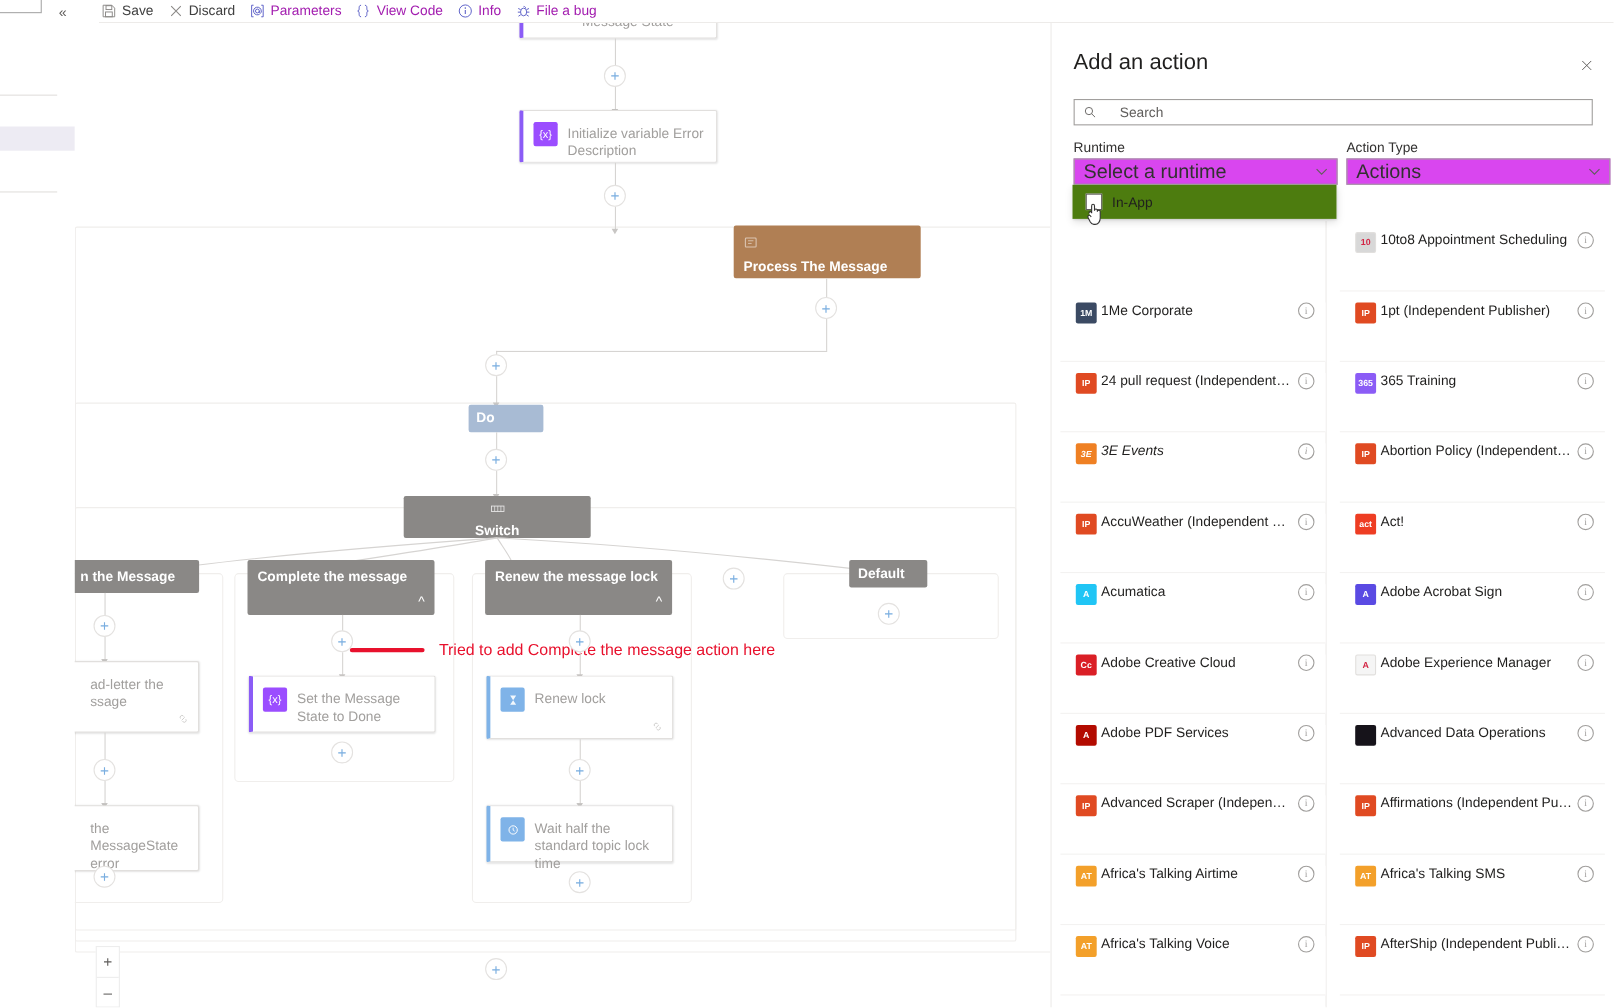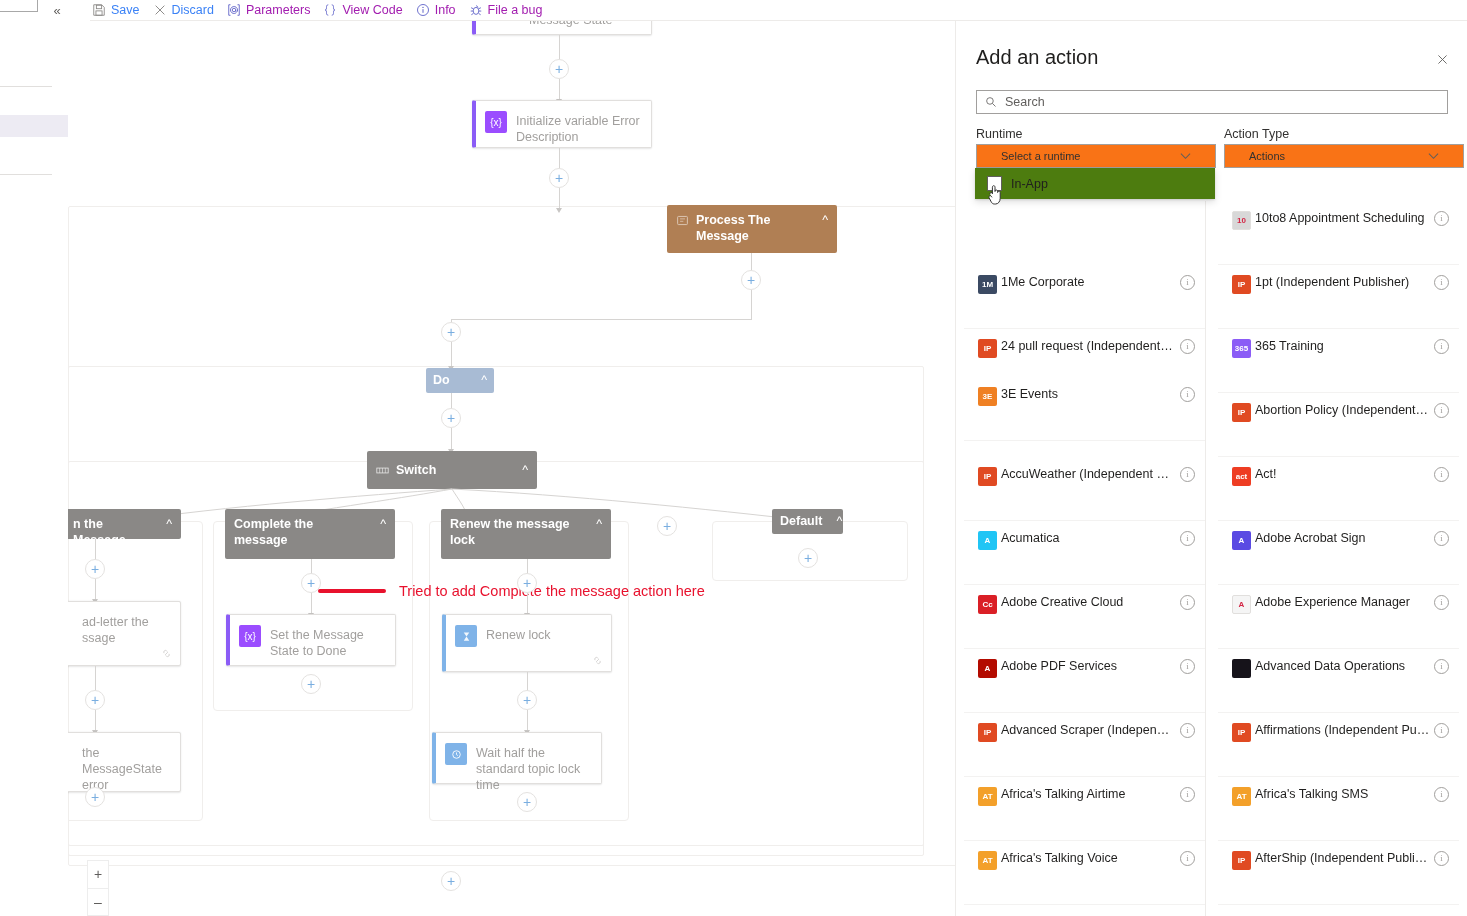--- a/index.html
+++ b/index.html
@@ -17,21 +17,21 @@
   #left-rail .rule1 { position:absolute; left:0; top:86px; width:52px; height:1px; background:#e1dfdd; }
   #left-rail .rule2 { position:absolute; left:0; top:174px; width:52px; height:1px; background:#e1dfdd; }
   #left-rail .sel { position:absolute; left:-6px; top:115px; width:74px; height:22px; background:#edebf3; }
   #collapse-btn { position:absolute; left:48px; top:2px; width:18px; height:18px; color:#605e5c;
      font-size:13px; line-height:18px; text-align:center; cursor:pointer; }
 
   
   #toolbar { position:absolute; left:68px; top:0; width:1399px; height:20px;
      display:flex; align-items:center; gap:0px; background:#fff; padding-left:22px;}
   .tb-item { display:flex; align-items:center; gap:5px; padding:0 11px 0 2px; height:20px;
-     color:#3b82f6; font-size:12.5px; white-space:nowrap; cursor:pointer; }
+     color:#404040; font-size:12.5px; white-space:nowrap; cursor:pointer; }
   .tb-item .tb-ic { width:14px; height:14px; display:inline-block; position:relative; flex:none; }
   .tb-item.enabled { color:#a21caf; }
   #toolbar-underline { position:absolute; left:90px; top:20px; width:1377px; height:1px; background:#edebe9; }
 
   svg.ic { display:block; }
 
   
   #canvas { position:absolute; left:68px; top:21px; width:887px; height:895px; background:#fff; overflow:hidden; }
   
   .scope-frame { position:absolute; border:1px solid #f0eeec; border-radius:2px; background:transparent; }
@@ -43,21 +43,21 @@
   }
   .node .nic { width:22px; height:22px; border-radius:2px; flex:none; display:flex;
      align-items:center; justify-content:center; font-size:10px; color:#fff; }
   .node .ntxt { font-size:12.5px; line-height:16px; color:#a19f9d; padding-top:2px; }
   .node.bar-purple { border-left:4px solid #8b5cf6; }
   .node.bar-blue   { border-left:4px solid #7fb3e8; }
 
   .hdr {
     position:absolute; background:#8a8886; color:#fff; border-radius:2px;
     display:flex; align-items:flex-start; padding:7px 9px; gap:7px;
-    font-weight:bold; font-size:12.5px; line-height:16px;
+    font-weight:bold; font-size:12.5px; line-height:16px;flex-direction:column;
   }
   .hdr .chev { margin-left:auto; padding-left:10px; font-weight:normal; }
   .hdr.scope { background:#b07f54; }
   .hdr.doloop { background:#a8bbd4; }
 
   .plus {
     position:absolute; width:20px; height:20px; border-radius:50%;
     background:#fff; border:1px solid #e4e2e0; color:#7aaee0;
     font-size:14px; line-height:18px; text-align:center; cursor:pointer;
   }
@@ -75,26 +75,26 @@
   #zoom-ctl .sep { height:1px; background:#ededed; line-height:0; }
 
   
   #panel { position:absolute; left:955px; top:21px; width:512px; height:895px;
      background:#fff; border-left:1px solid #edebe9; }
   #panel-title { position:absolute; left:20px; top:25px; font-size:20px; color:#201f1e; }
   #panel-close { position:absolute; right:14px; top:28px; width:22px; height:22px; cursor:pointer;
      color:#605e5c; font-size:15px; line-height:22px; text-align:center; }
 
   #search-box { position:absolute; left:20px; top:69px; width:472px; height:24px;
-     border:1px solid #a19f9d; display:flex; align-items:center; gap:8px; padding:0 8px; background:#fff; }
+     border:1px solid #a19f9d; display:flex; align-items:center; gap:21px; padding:0 8px; background:#fff; }
   #search-box .sph { color:#605e5c; font-size:12.5px; }
 
   .field-label { position:absolute; font-size:12.5px; color:#323130; }
-  .combo { position:absolute; height:24px; border:1px solid #a19f9d; background:#f97316;
-     display:flex; align-items:center; padding:0 24px; font-size:11px; color:#323130; cursor:pointer; }
+  .combo { position:absolute; height:24px; border:1px solid #a19f9d; background:#d946ef;
+     display:flex; align-items:center; padding:0 8px; font-size:18px; color:#323130; cursor:pointer; }
   .combo .cv { color:#323130; }
   .combo .cchev { margin-left:auto; color:#605e5c; }
 
   #runtime-menu { position:absolute; left:975px; top:168px; width:240px; background:#fff;
      box-shadow:0 3.2px 7.2px rgba(0,0,0,.13),0 .6px 1.8px rgba(0,0,0,.11); z-index:30; }
   .menu-row { height:31px; display:flex; align-items:center; gap:9px; padding:0 12px; cursor:pointer; }
   .menu-row.hover { background:#4d7c0f; }
   .cbx { width:15px; height:15px; border:1px solid #605e5c; background:#fff; flex:none; position:relative; }
   .menu-row .ml { font-size:12.5px; color:#201f1e; }
 
@@ -330,21 +330,21 @@
     <span style="position:absolute; right:8px; bottom:5px; color:#c8c6c4;">
       <svg class="ic" width="11" height="11" viewBox="0 0 16 16">
           <path d="M6 10l4-4M4.5 7.5a2.5 2.5 0 013.5-3.5l1 1M11.5 8.5a2.5 2.5 0 01-3.5 3.5l-1-1" stroke="#c8c6c4" stroke-width="1.1" fill="none"></path>
         </svg>
     </span>
   </div>
   <div class="conn" style="left:459px; top:651px; width:1px; height:34px;"></div>
   <div class="plus" style="left:449px; top:669px;">+</div>
   <div class="conn" style="left:459px; top:689px; width:1px; height:22px;"></div>
   <div class="arrow" style="left:456px; top:709px;"></div>
-  <div class="node bar-blue" style="left:364px; top:711px; width:170px; height:52px;">
+  <div class="node bar-blue" style="left:374px; top:711px; width:170px; height:52px;">
     <span class="nic" style="background:#7fb3e8;">
       <svg class="ic" width="11" height="11" viewBox="0 0 16 16">
           <circle cx="8" cy="8" r="5.5" fill="none" stroke="#fff" stroke-width="1.3"></circle>
           <path d="M8 5v3.2l2 1.4" stroke="#fff" stroke-width="1.2" fill="none"></path>
         </svg>
     </span>
     <span class="ntxt">Wait half the standard topic lock time</span>
   </div>
   <div class="plus" style="left:449px; top:771px;">+</div>
 
@@ -457,21 +457,21 @@
       <div class="ccard" style="left: 8px; top: 74px;">
         <span class="cicon" style="background: rgb(59, 74, 99);">1M</span>
         <span class="cname">1Me Corporate</span>
         <span class="cinfo">i</span>
       </div>
       <div class="ccard" style="left: 8px; top: 138px;">
         <span class="cicon" style="background: rgb(224, 74, 34);">IP</span>
         <span class="cname">24 pull request (Independent Pu...</span>
         <span class="cinfo">i</span>
       </div>
-      <div class="ccard" style="left: 8px; top: 186px;">
+      <div class="ccard" style="left: 8px; top: 202px; font-style: italic;">
         <span class="cicon" style="background: rgb(239, 128, 35);">3E</span>
         <span class="cname">3E Events</span>
         <span class="cinfo">i</span>
       </div>
       <div class="ccard" style="left: 8px; top: 266px;">
         <span class="cicon" style="background: rgb(224, 74, 34);">IP</span>
         <span class="cname">AccuWeather (Independent Publi...</span>
         <span class="cinfo">i</span>
       </div>
       <div class="ccard" style="left: 8px; top: 330px;">

